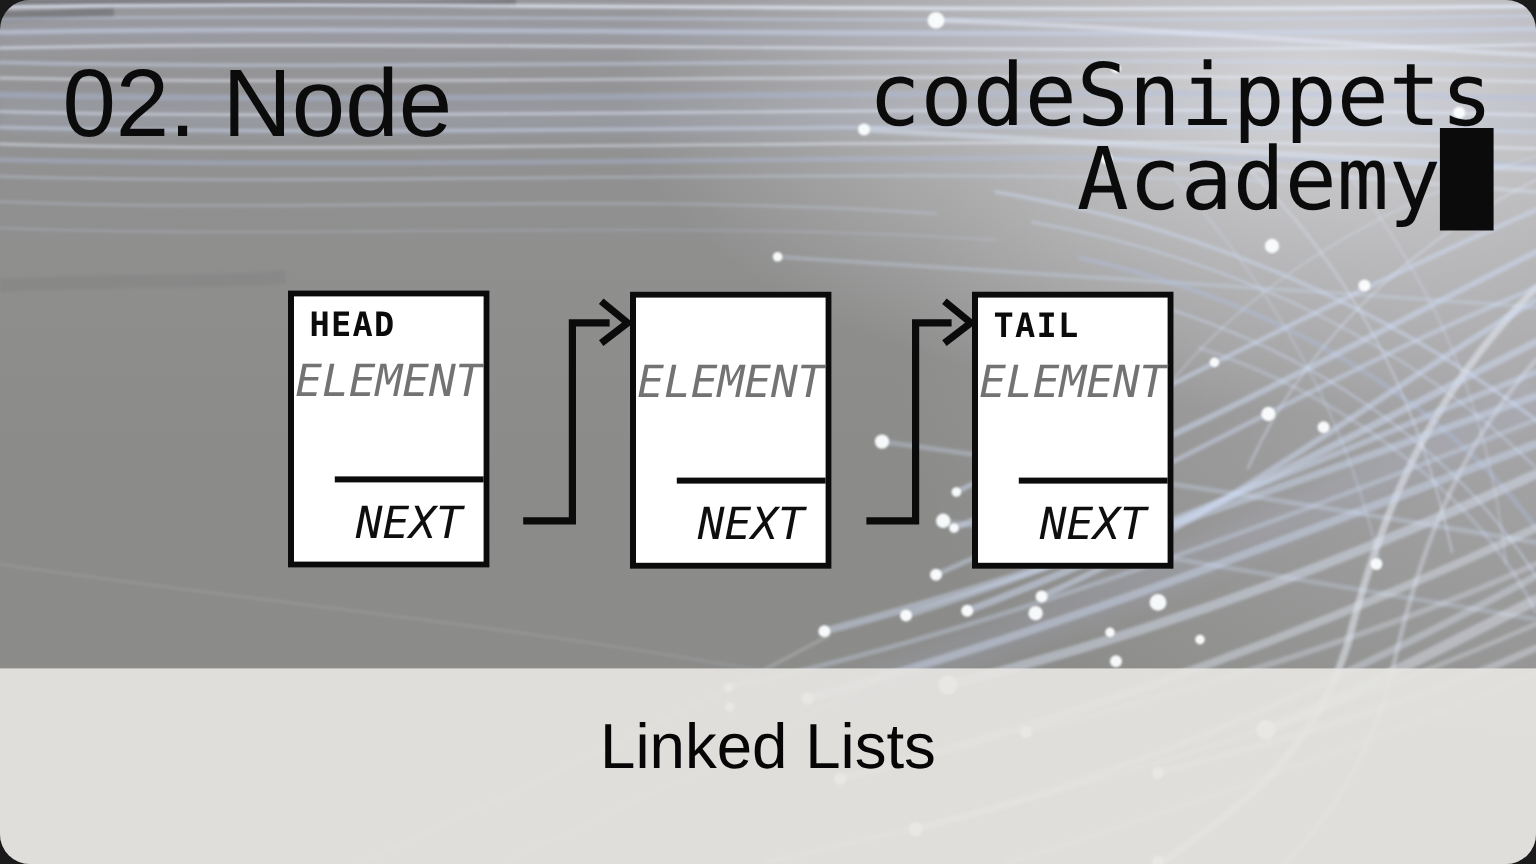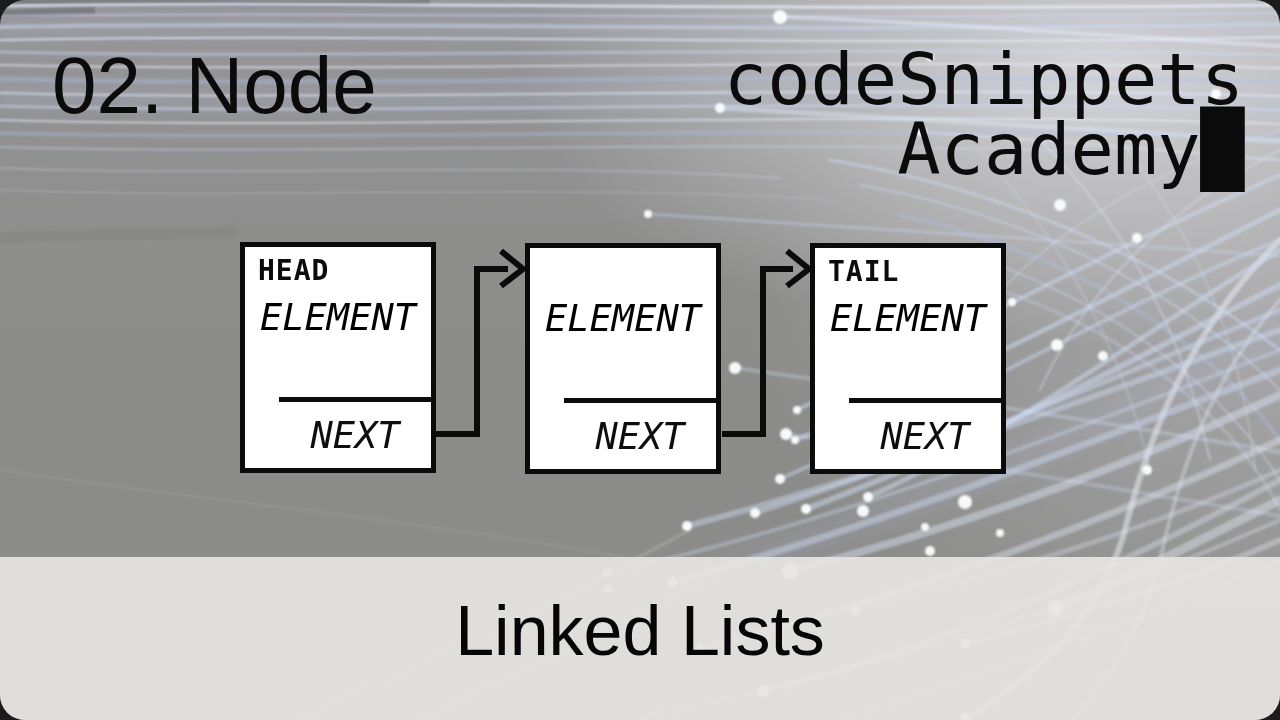--- a/index.html
+++ b/index.html
@@ -8,32 +8,32 @@
     font-family:"Liberation Sans",sans-serif;color:#0a0a0a;
     background:
       radial-gradient(900px 420px at 86% 10%, rgba(224,224,227,.85), rgba(224,224,227,0) 65%),
       radial-gradient(760px 520px at 100% 45%, rgba(192,192,198,.55), rgba(192,192,198,0) 70%),
       linear-gradient(180deg,#97979b 0%,#909090 22%,#8b8b89 55%,#8c8c8a 100%);
     border-radius: 25px;
   }
   .bg-svg,.arrow-svg{position:absolute;inset:0;width:1280px;height:720px;pointer-events:none;}
   .banner{position:absolute;left:0;right:0;top:557px;height:163px;background:rgba(230,229,226,.92);}
   .caption{position:absolute;top:596px;left:0;width:100%;text-align:center;
-    font-size:70px;line-height:1;font-weight:400;color:#060606;}
+    font-size:53px;line-height:1;font-weight:400;color:#060606;}
   .title{position:absolute;top:46px;left:52px;margin:0;font-size:80px;line-height:1;font-weight:400;color:#0b0b0b;}
   .brand{position:absolute;top:44px;right:36px;text-align:right;
     font-family:"DejaVu Sans Mono","Liberation Mono",monospace;font-size:72px;line-height:70px;color:#0b0b0b;}
   .brand .cursor{letter-spacing:0;}
-  .node{position:absolute;width:196px;height:231px;box-sizing:border-box;background:#ffffff;
+  .node{position:absolute;width:168px;height:231px;box-sizing:border-box;background:#ffffff;
     border:5px solid #0b0b0b;display:flex;flex-direction:column;}
   .node .elem{position:relative;flex:1;}
   .node .tag{position:absolute;top:7px;left:13px;font-family:"DejaVu Sans Mono","Liberation Mono",monospace;
     font-weight:700;font-size:28px;letter-spacing:1px;color:#0b0b0b;}
   .node .elem-label{position:absolute;top:49px;left:0;width:100%;text-align:center;
-    font-family:"DejaVu Sans Mono","Liberation Mono",monospace;font-style:italic;font-size:37px;color:#000000;}
+    font-family:"DejaVu Sans Mono","Liberation Mono",monospace;font-style:italic;font-size:37px;color:#737373;}
   .node .next{height:66px;border-top:5px solid #0b0b0b;display:flex;align-items:center;justify-content:center;
     font-family:"DejaVu Sans Mono","Liberation Mono",monospace;font-style:italic;font-size:37px;color:#0e0e0e;margin-left:34px;}
   #node-1{left:240px;top:242px;}
   #node-2{left:525px;top:243px;}
   #node-3{left:810px;top:243px;}
 </style>
 </head>
 <body>
 
 <div class="stage">

